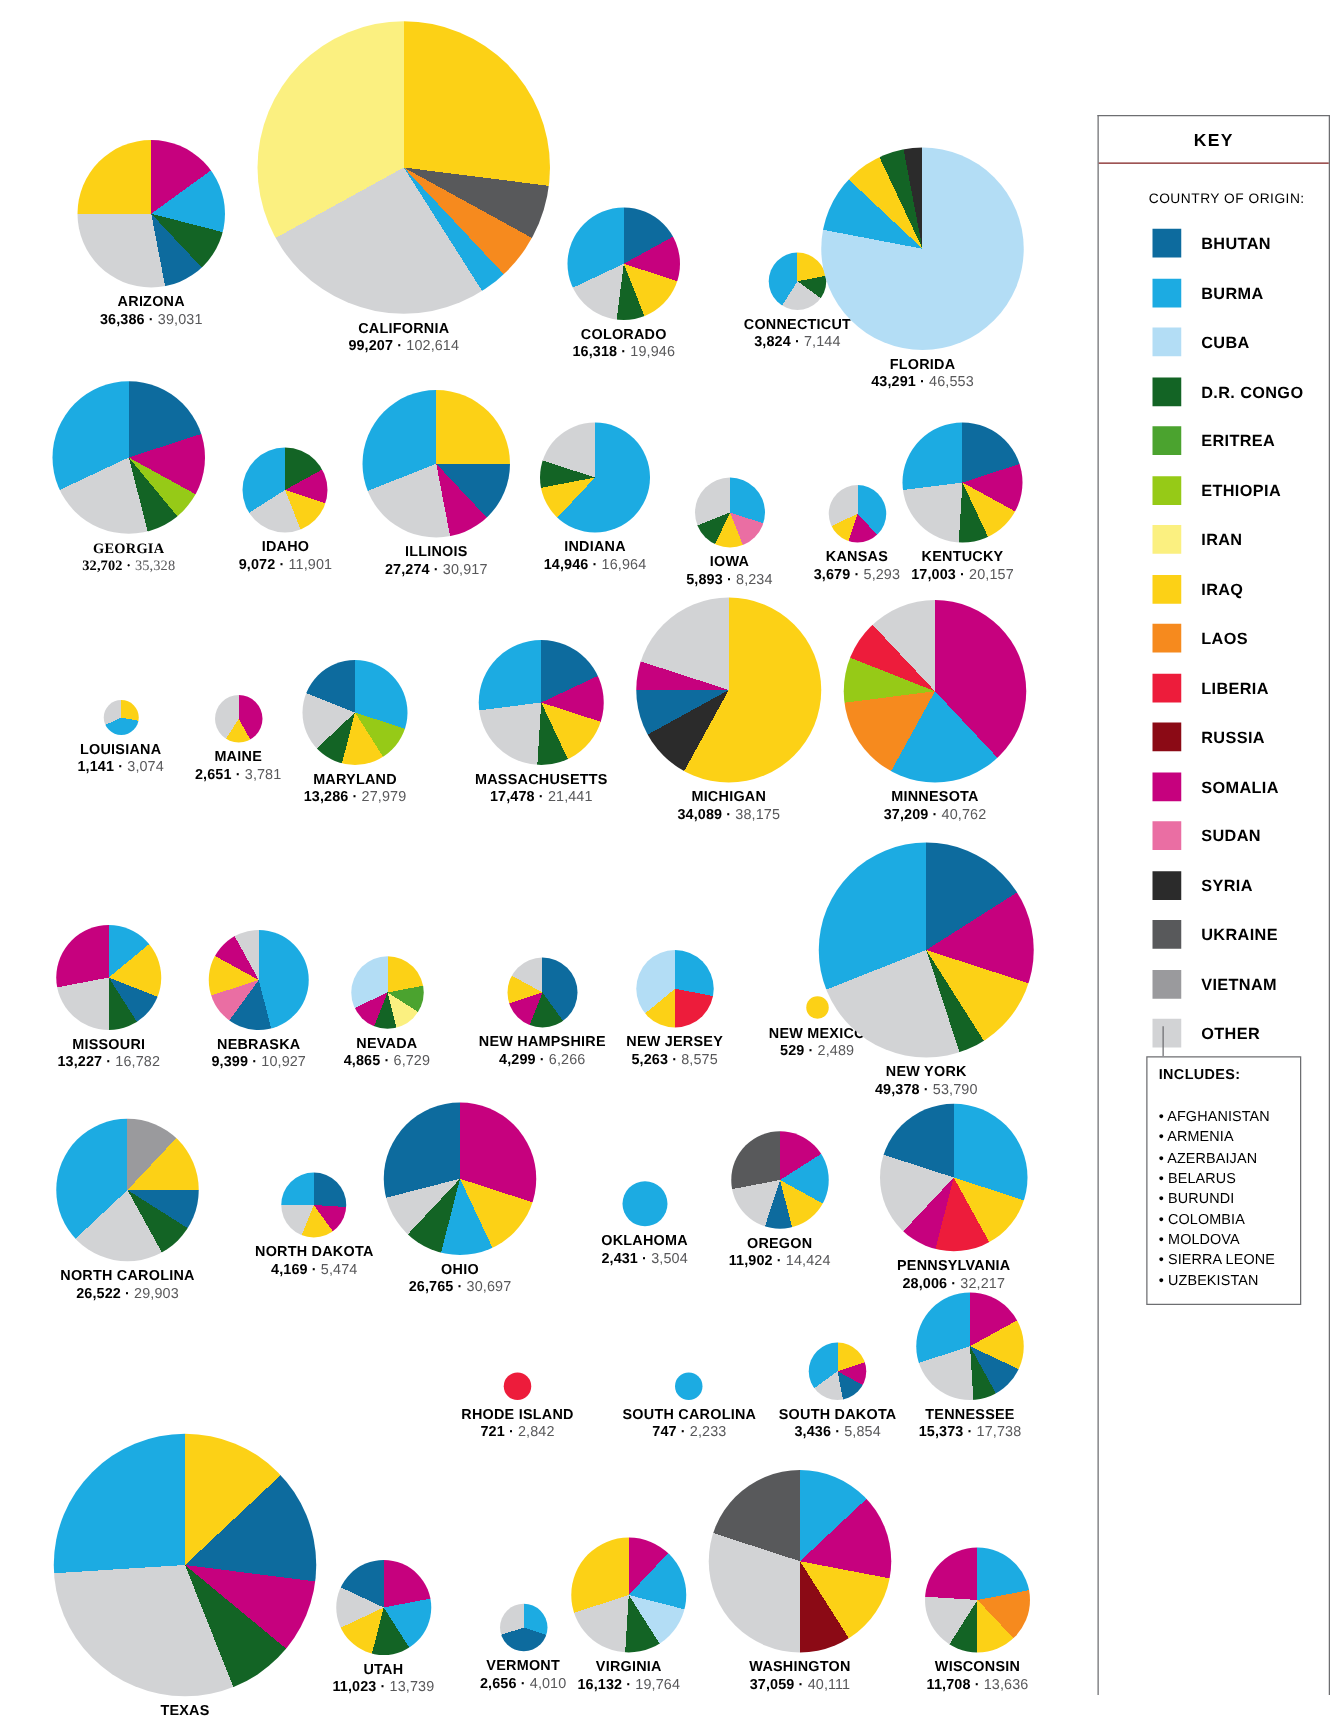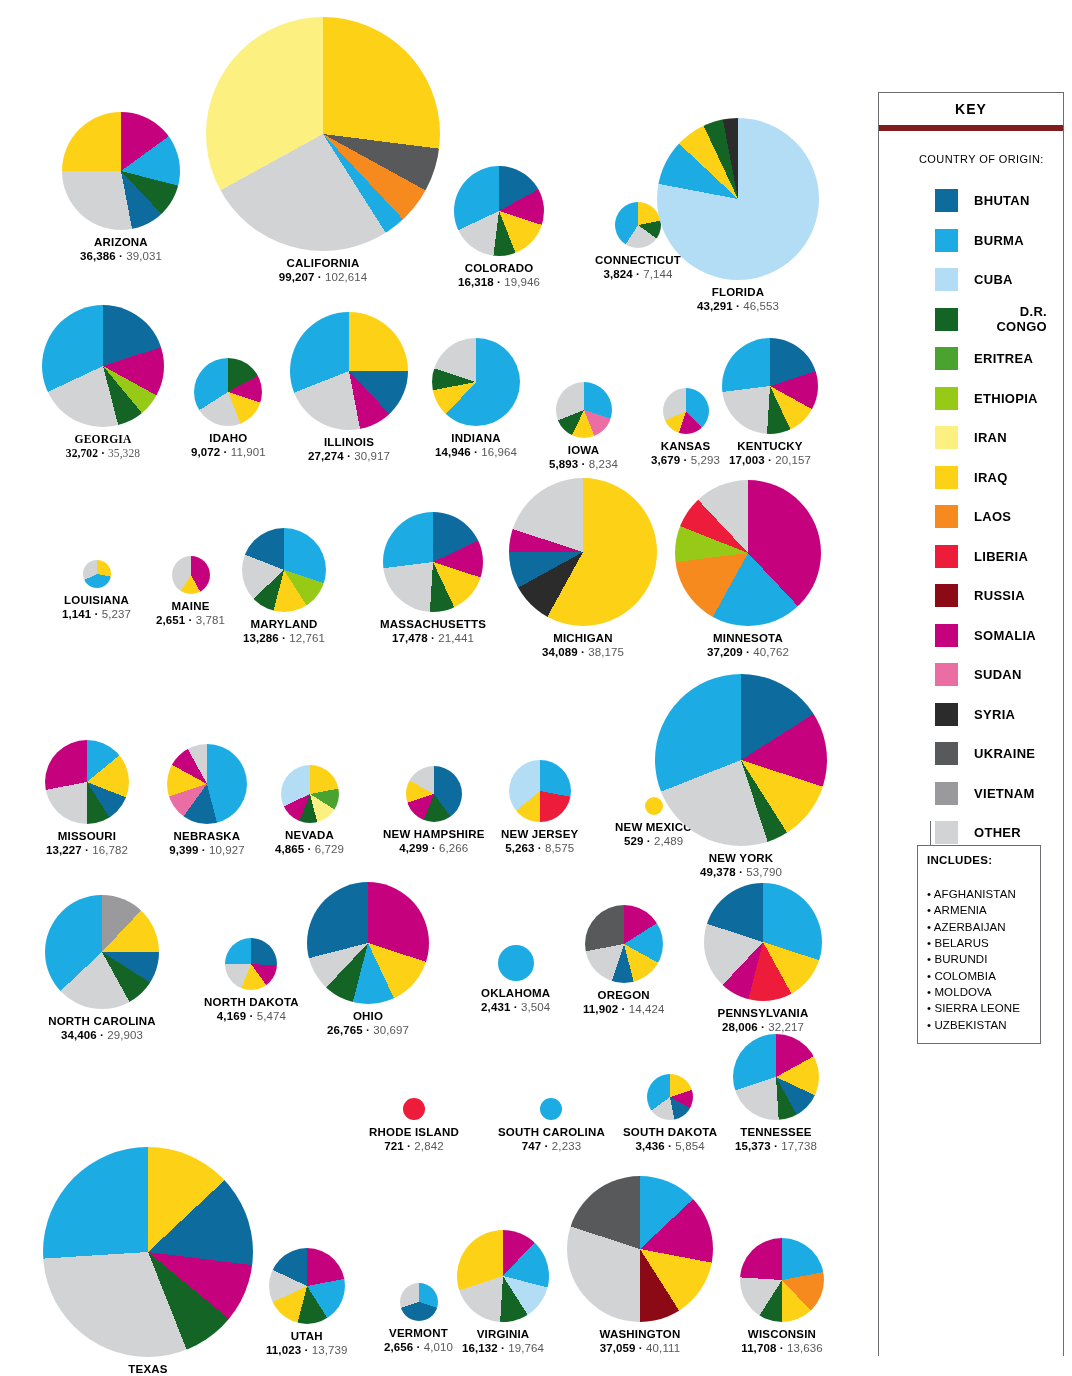--- a/index.html
+++ b/index.html
@@ -55,38 +55,38 @@
     left: 878px;
     top: 92px;
     width: 186px;
     height: 1264px;
     border-left: 1px solid #6d6e71;
     border-top: 1px solid #6d6e71;
     border-right: 1px solid #6d6e71;
   }
   #key-title-bar {
     height: 38px;
-    border-bottom: 6px solid #7f1d1d;
+    border-bottom: 1px solid #7f1d1d;
     display: flex;
     align-items: center;
     justify-content: center;
   }
   #key-title {
     font-size: 14px;
     font-weight: bold;
     letter-spacing: 1px;
     color: #000;
   }
   #key-subtitle {
     margin: 22px 0 10px 40px;
     font-size: 11px;
     letter-spacing: 0.4px;
     color: #000;
   }
-  .key-list { margin: 16px; padding: 0; list-style: none; text-align: right; }
+  .key-list { margin: 3px; padding: 0; list-style: none; text-align: right; }
   .key-row {
     display: flex;
     align-items: center;
     height: 39.5px;
     padding-left: 40px;
   }
   .swatch {
     width: 23px; height: 23px;
     flex: 0 0 23px;
   }
@@ -216,35 +216,35 @@
         <div class="pie" style="width: 96px; height: 96px; background: conic-gradient(rgb(13, 107, 158) 0deg, rgb(13, 107, 158) 72deg, rgb(198, 1, 126) 72deg, rgb(198, 1, 126) 118.8deg, rgb(252, 209, 22) 118.8deg, rgb(252, 209, 22) 154.8deg, rgb(19, 100, 37) 154.8deg, rgb(19, 100, 37) 183.6deg, rgb(210, 211, 213) 183.6deg, rgb(210, 211, 213) 262.8deg, rgb(28, 171, 226) 262.8deg, rgb(28, 171, 226) 360deg);"></div>
         <div class="state-label">
           <div class="state-name">KENTUCKY</div>
           <div class="state-nums"><span class="n1">17,003</span><span class="dot"> · </span><span class="n2">20,157</span></div>
         </div>
       </div>
       <div class="state-cell" style="left: 62px; top: 560px;">
         <div class="pie" style="width: 28px; height: 28px; background: conic-gradient(rgb(252, 209, 22) 0deg, rgb(252, 209, 22) 100.8deg, rgb(28, 171, 226) 100.8deg, rgb(28, 171, 226) 244.8deg, rgb(210, 211, 213) 244.8deg, rgb(210, 211, 213) 360deg);"></div>
         <div class="state-label">
           <div class="state-name">LOUISIANA</div>
-          <div class="state-nums"><span class="n1">1,141</span><span class="dot"> · </span><span class="n2">5,237</span></div>
+          <div class="state-nums"><span class="n1">1,141</span><span class="dot"> · </span><span class="n2">3,074</span></div>
         </div>
       </div>
       <div class="state-cell" style="left: 156px; top: 556px;">
         <div class="pie" style="width: 38px; height: 38px; background: conic-gradient(rgb(198, 1, 126) 0deg, rgb(198, 1, 126) 151.2deg, rgb(252, 209, 22) 151.2deg, rgb(252, 209, 22) 212.4deg, rgb(210, 211, 213) 212.4deg, rgb(210, 211, 213) 360deg);"></div>
         <div class="state-label">
           <div class="state-name">MAINE</div>
           <div class="state-nums"><span class="n1">2,651</span><span class="dot"> · </span><span class="n2">3,781</span></div>
         </div>
       </div>
       <div class="state-cell" style="left: 242px; top: 528px;">
         <div class="pie" style="width: 84px; height: 84px; background: conic-gradient(rgb(28, 171, 226) 0deg, rgb(28, 171, 226) 108deg, rgb(150, 202, 23) 108deg, rgb(150, 202, 23) 147.6deg, rgb(252, 209, 22) 147.6deg, rgb(252, 209, 22) 194.4deg, rgb(19, 100, 37) 194.4deg, rgb(19, 100, 37) 226.8deg, rgb(210, 211, 213) 226.8deg, rgb(210, 211, 213) 291.6deg, rgb(13, 107, 158) 291.6deg, rgb(13, 107, 158) 360deg);"></div>
         <div class="state-label">
           <div class="state-name">MARYLAND</div>
-          <div class="state-nums"><span class="n1">13,286</span><span class="dot"> · </span><span class="n2">12,761</span></div>
+          <div class="state-nums"><span class="n1">13,286</span><span class="dot"> · </span><span class="n2">27,979</span></div>
         </div>
       </div>
       <div class="state-cell" style="left: 380px; top: 512px;">
         <div class="pie" style="width: 100px; height: 100px; background: conic-gradient(rgb(13, 107, 158) 0deg, rgb(13, 107, 158) 64.8deg, rgb(198, 1, 126) 64.8deg, rgb(198, 1, 126) 108deg, rgb(252, 209, 22) 108deg, rgb(252, 209, 22) 154.8deg, rgb(19, 100, 37) 154.8deg, rgb(19, 100, 37) 183.6deg, rgb(210, 211, 213) 183.6deg, rgb(210, 211, 213) 262.8deg, rgb(28, 171, 226) 262.8deg, rgb(28, 171, 226) 360deg);"></div>
         <div class="state-label">
           <div class="state-name">MASSACHUSETTS</div>
           <div class="state-nums"><span class="n1">17,478</span><span class="dot"> · </span><span class="n2">21,441</span></div>
         </div>
       </div>
       <div class="state-cell" style="left: 509px; top: 478px;">
@@ -307,21 +307,21 @@
         <div class="pie" style="width: 172px; height: 172px; background: conic-gradient(rgb(13, 107, 158) 0deg, rgb(13, 107, 158) 57.6deg, rgb(198, 1, 126) 57.6deg, rgb(198, 1, 126) 108deg, rgb(252, 209, 22) 108deg, rgb(252, 209, 22) 147.6deg, rgb(19, 100, 37) 147.6deg, rgb(19, 100, 37) 162deg, rgb(210, 211, 213) 162deg, rgb(210, 211, 213) 248.4deg, rgb(28, 171, 226) 248.4deg, rgb(28, 171, 226) 360deg);"></div>
         <div class="state-label">
           <div class="state-name">NEW YORK</div>
           <div class="state-nums"><span class="n1">49,378</span><span class="dot"> · </span><span class="n2">53,790</span></div>
         </div>
       </div>
       <div class="state-cell" style="left: 45px; top: 895px; justify-content: flex-end;">
         <div class="pie" style="width: 114px; height: 114px; background: conic-gradient(rgb(154, 154, 157) 0deg, rgb(154, 154, 157) 43.2deg, rgb(252, 209, 22) 43.2deg, rgb(252, 209, 22) 90deg, rgb(13, 107, 158) 90deg, rgb(13, 107, 158) 122.4deg, rgb(19, 100, 37) 122.4deg, rgb(19, 100, 37) 151.2deg, rgb(210, 211, 213) 151.2deg, rgb(210, 211, 213) 226.8deg, rgb(28, 171, 226) 226.8deg, rgb(28, 171, 226) 360deg);"></div>
         <div class="state-label">
           <div class="state-name">NORTH CAROLINA</div>
-          <div class="state-nums"><span class="n1">34,406</span><span class="dot"> · </span><span class="n2">29,903</span></div>
+          <div class="state-nums"><span class="n1">26,522</span><span class="dot"> · </span><span class="n2">29,903</span></div>
         </div>
       </div>
       <div class="state-cell" style="left: 204px; top: 938px;">
         <div class="pie" style="width: 52px; height: 52px; background: conic-gradient(rgb(13, 107, 158) 0deg, rgb(13, 107, 158) 93.6deg, rgb(198, 1, 126) 93.6deg, rgb(198, 1, 126) 144deg, rgb(252, 209, 22) 144deg, rgb(252, 209, 22) 201.6deg, rgb(210, 211, 213) 201.6deg, rgb(210, 211, 213) 270deg, rgb(28, 171, 226) 270deg, rgb(28, 171, 226) 360deg);"></div>
         <div class="state-label">
           <div class="state-name">NORTH DAKOTA</div>
           <div class="state-nums"><span class="n1">4,169</span><span class="dot"> · </span><span class="n2">5,474</span></div>
         </div>
       </div>
       <div class="state-cell" style="left: 307px; top: 882px;">

